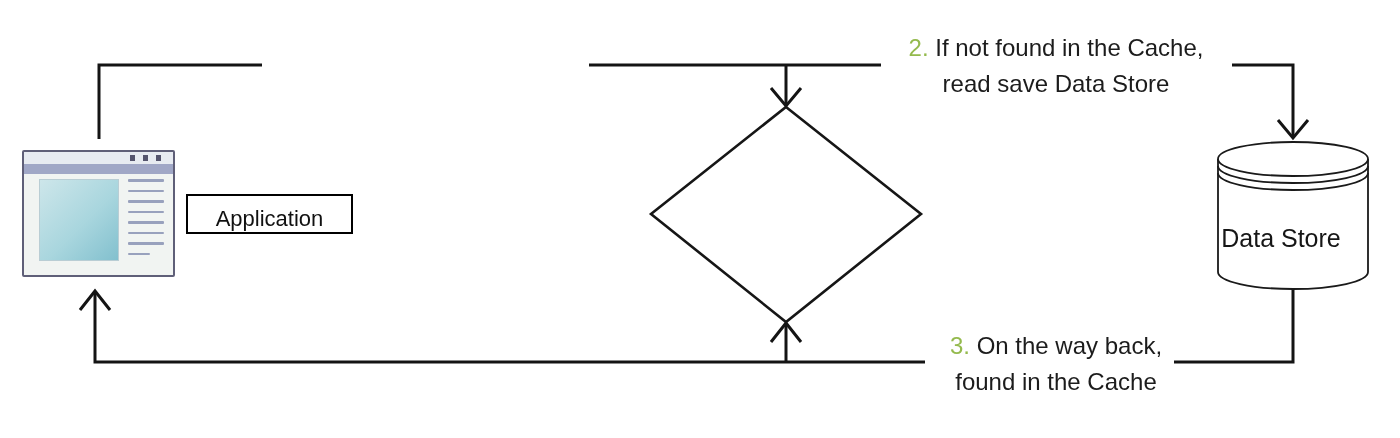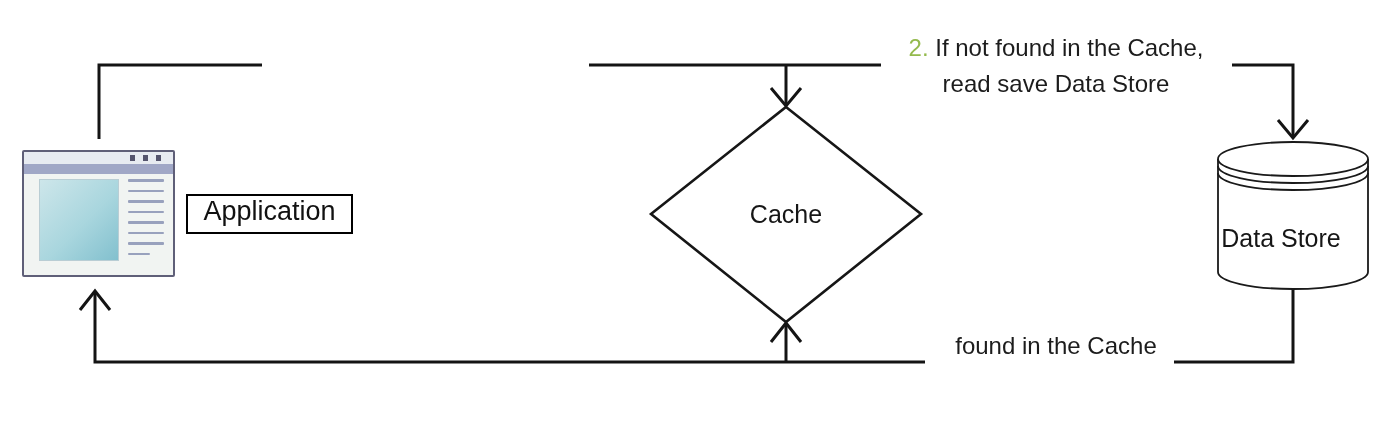--- a/index.html
+++ b/index.html
@@ -68,23 +68,23 @@
   .app-box {
     position: absolute;
     left: 186px;
     top: 194px;
     width: 167px;
     height: 40px;
     border: 2.5px solid #000000;
     background: #ffffff;
     box-sizing: border-box;
     display: flex;
-    align-items: flex-start;
+    align-items: flex-end;
     justify-content: center;
-    font-size: 27px;
+    font-size: 22px;
     color: #111111;
   }
   
   .app-icon {
     position: absolute;
     left: 22px;
     top: 150px;
     width: 153px;
     height: 127px;
     box-sizing: border-box;
@@ -196,30 +196,33 @@
         <div class="app-line"></div>
         <div class="app-line short"></div>
       </div>
     </div>
   </div>
 
   <div class="app-box">
     <span>Application</span>
   </div>
 
-  <div class="node-label" style="left:701px; top:200px; width:170px;">Cache</div>
 
   <div class="node-label" style="left:1218px; top:224px; width:126px;">Data Store</div>
 
 
   <div class="label step-label" style="left:878px; top:30px; width:356px;">
     <div>
       <span class="num">2.</span>
       <span>If not found in the Cache,</span>
     </div>
     <div>read save Data Store</div>
   </div>
 
   <div class="label step-label" style="left:878px; top:328px; width:356px;">
+    <div>
+      <span class="num">3.</span>
+      <span>On the way back,</span>
+    </div>
     <div>found in the Cache</div>
   </div>
 
 </div>
 
 </body></html>

